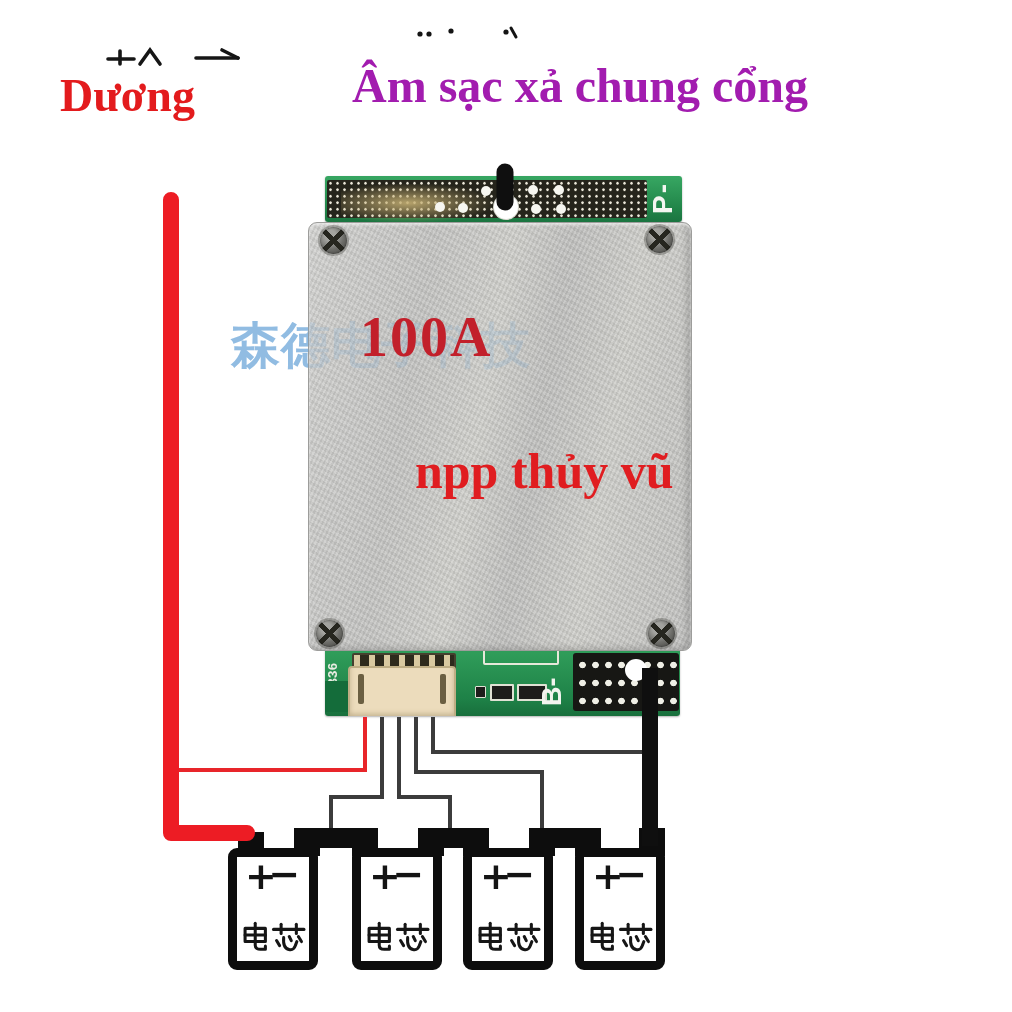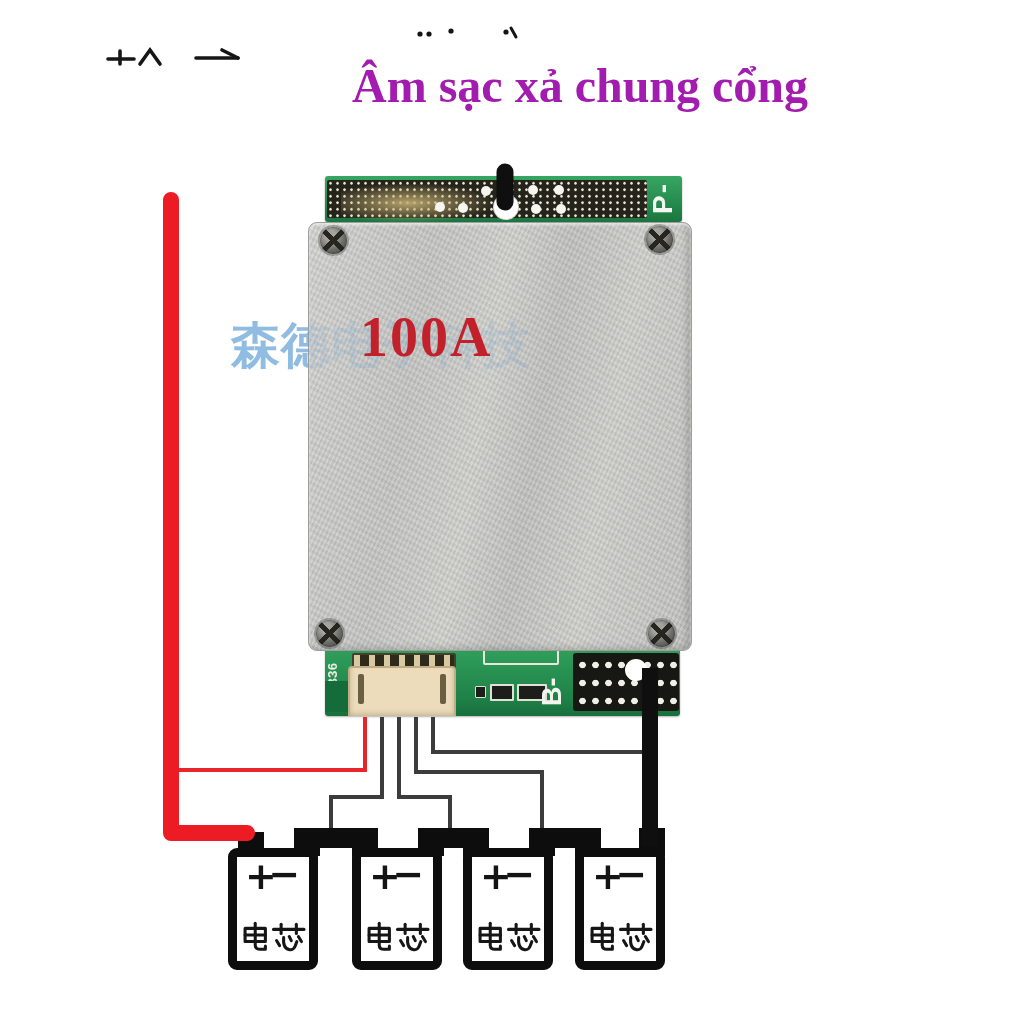--- a/index.html
+++ b/index.html
@@ -129,21 +129,21 @@
 
   .wires{left:0;top:0;width:1012px;height:1012px;z-index:7;pointer-events:none;}
   .frag{left:100px;top:44px;z-index:2;}
 </style>
 </head>
 <body>
 
 <div class="canvas">
 
   <div class="abs title">Âm sạc xả chung cổng</div>
-  <div class="abs duong"><br></div>
+  <div class="abs duong"><span>Dương</span><br></div>
 
   <svg class="abs frag" width="150" height="24" viewBox="0 0 150 24">
     <g stroke="#161616" stroke-width="3.6" fill="none" stroke-linecap="round">
       <path d="M8 15 H34"></path>
       <path d="M20 7 V20"></path>
       <path d="M40 20 L50 6 L60 20"></path>
       <path d="M96 14 H138"></path>
       <path d="M122 6 L138 14"></path>
     </g>
   </svg>
@@ -167,20 +167,21 @@
 
   <div class="abs plate">
     <div class="screw" style="left:11px;top:4px;"></div>
     <div class="screw" style="left:337px;top:3px;"></div>
     <div class="screw" style="left:7px;top:397px;"></div>
     <div class="screw" style="left:339px;top:397px;"></div>
   </div>
 
   <div class="abs wm wm-over">森德电子科技</div>
   <div class="abs amp">100A</div>
+  <div class="abs brand">npp thủy vũ</div>
 
   <div class="abs pcb-bottom">
     <div class="silk-small">B36</div>
     <div class="dark-patch"></div>
     <div class="conn">
       <div class="conn-head"></div>
       <div class="conn-body">
         <div class="conn-slot" style="left:8px;"></div>
         <div class="conn-slot" style="right:8px;"></div>
       </div>

